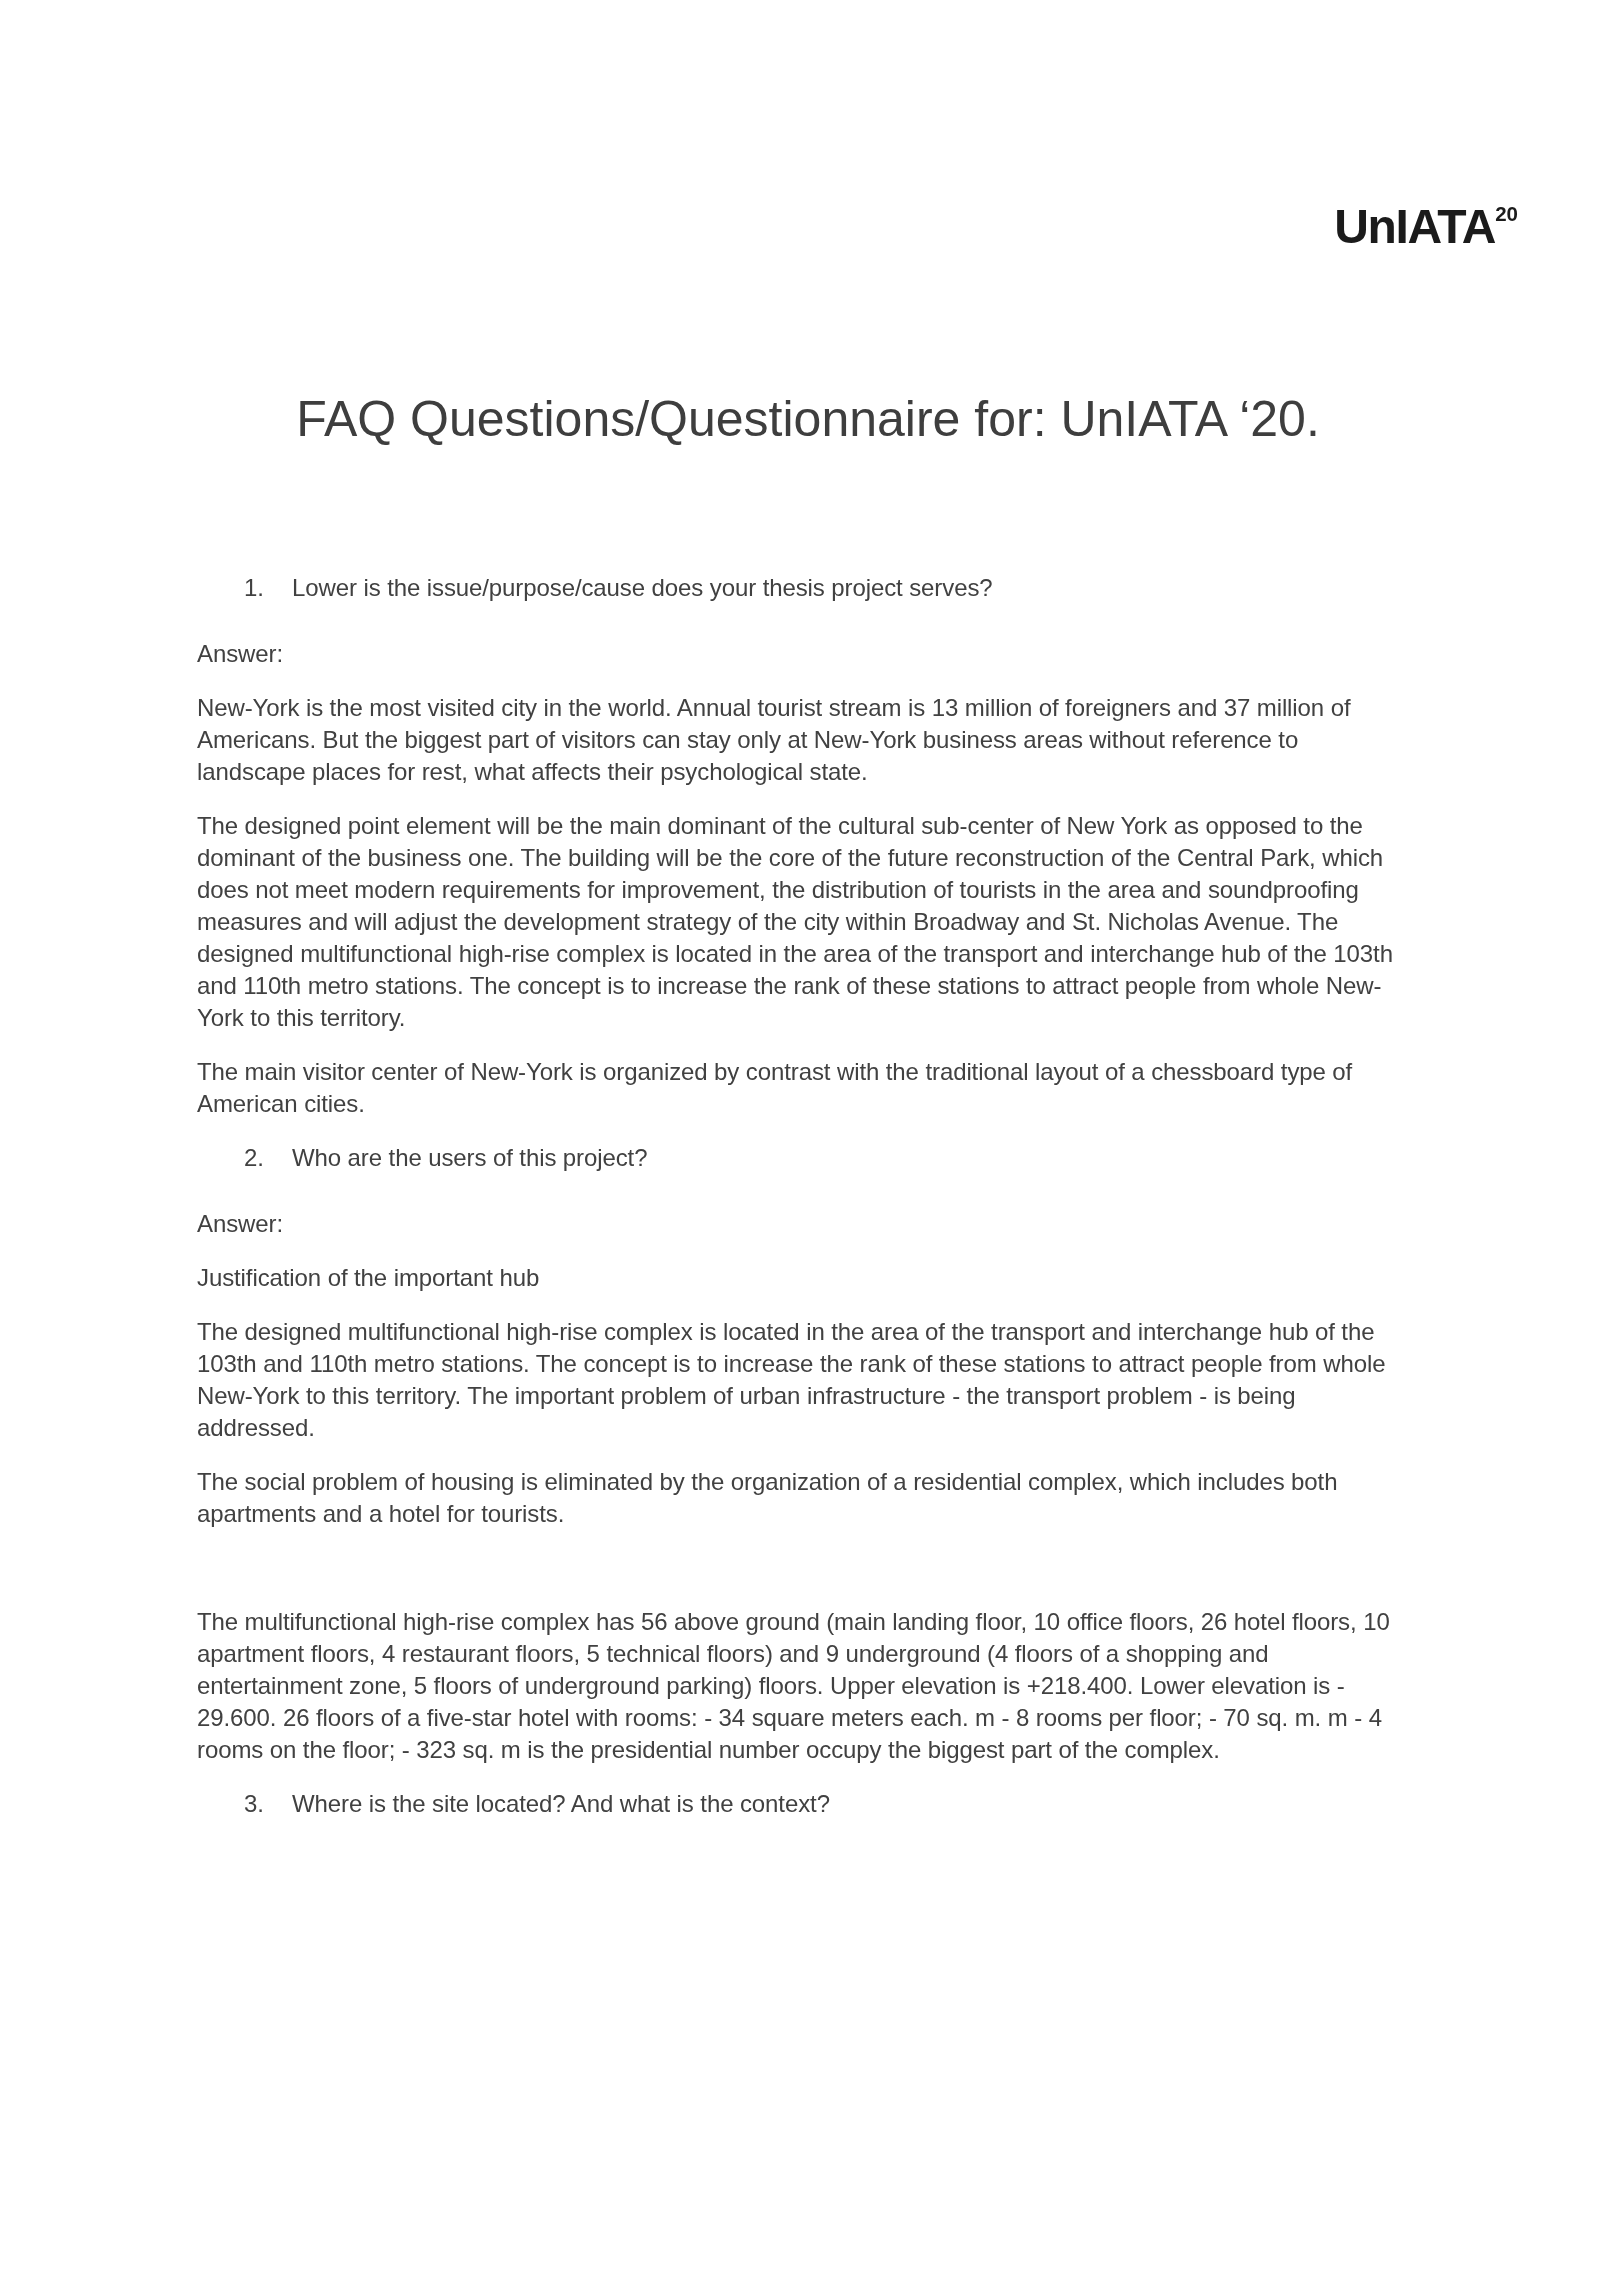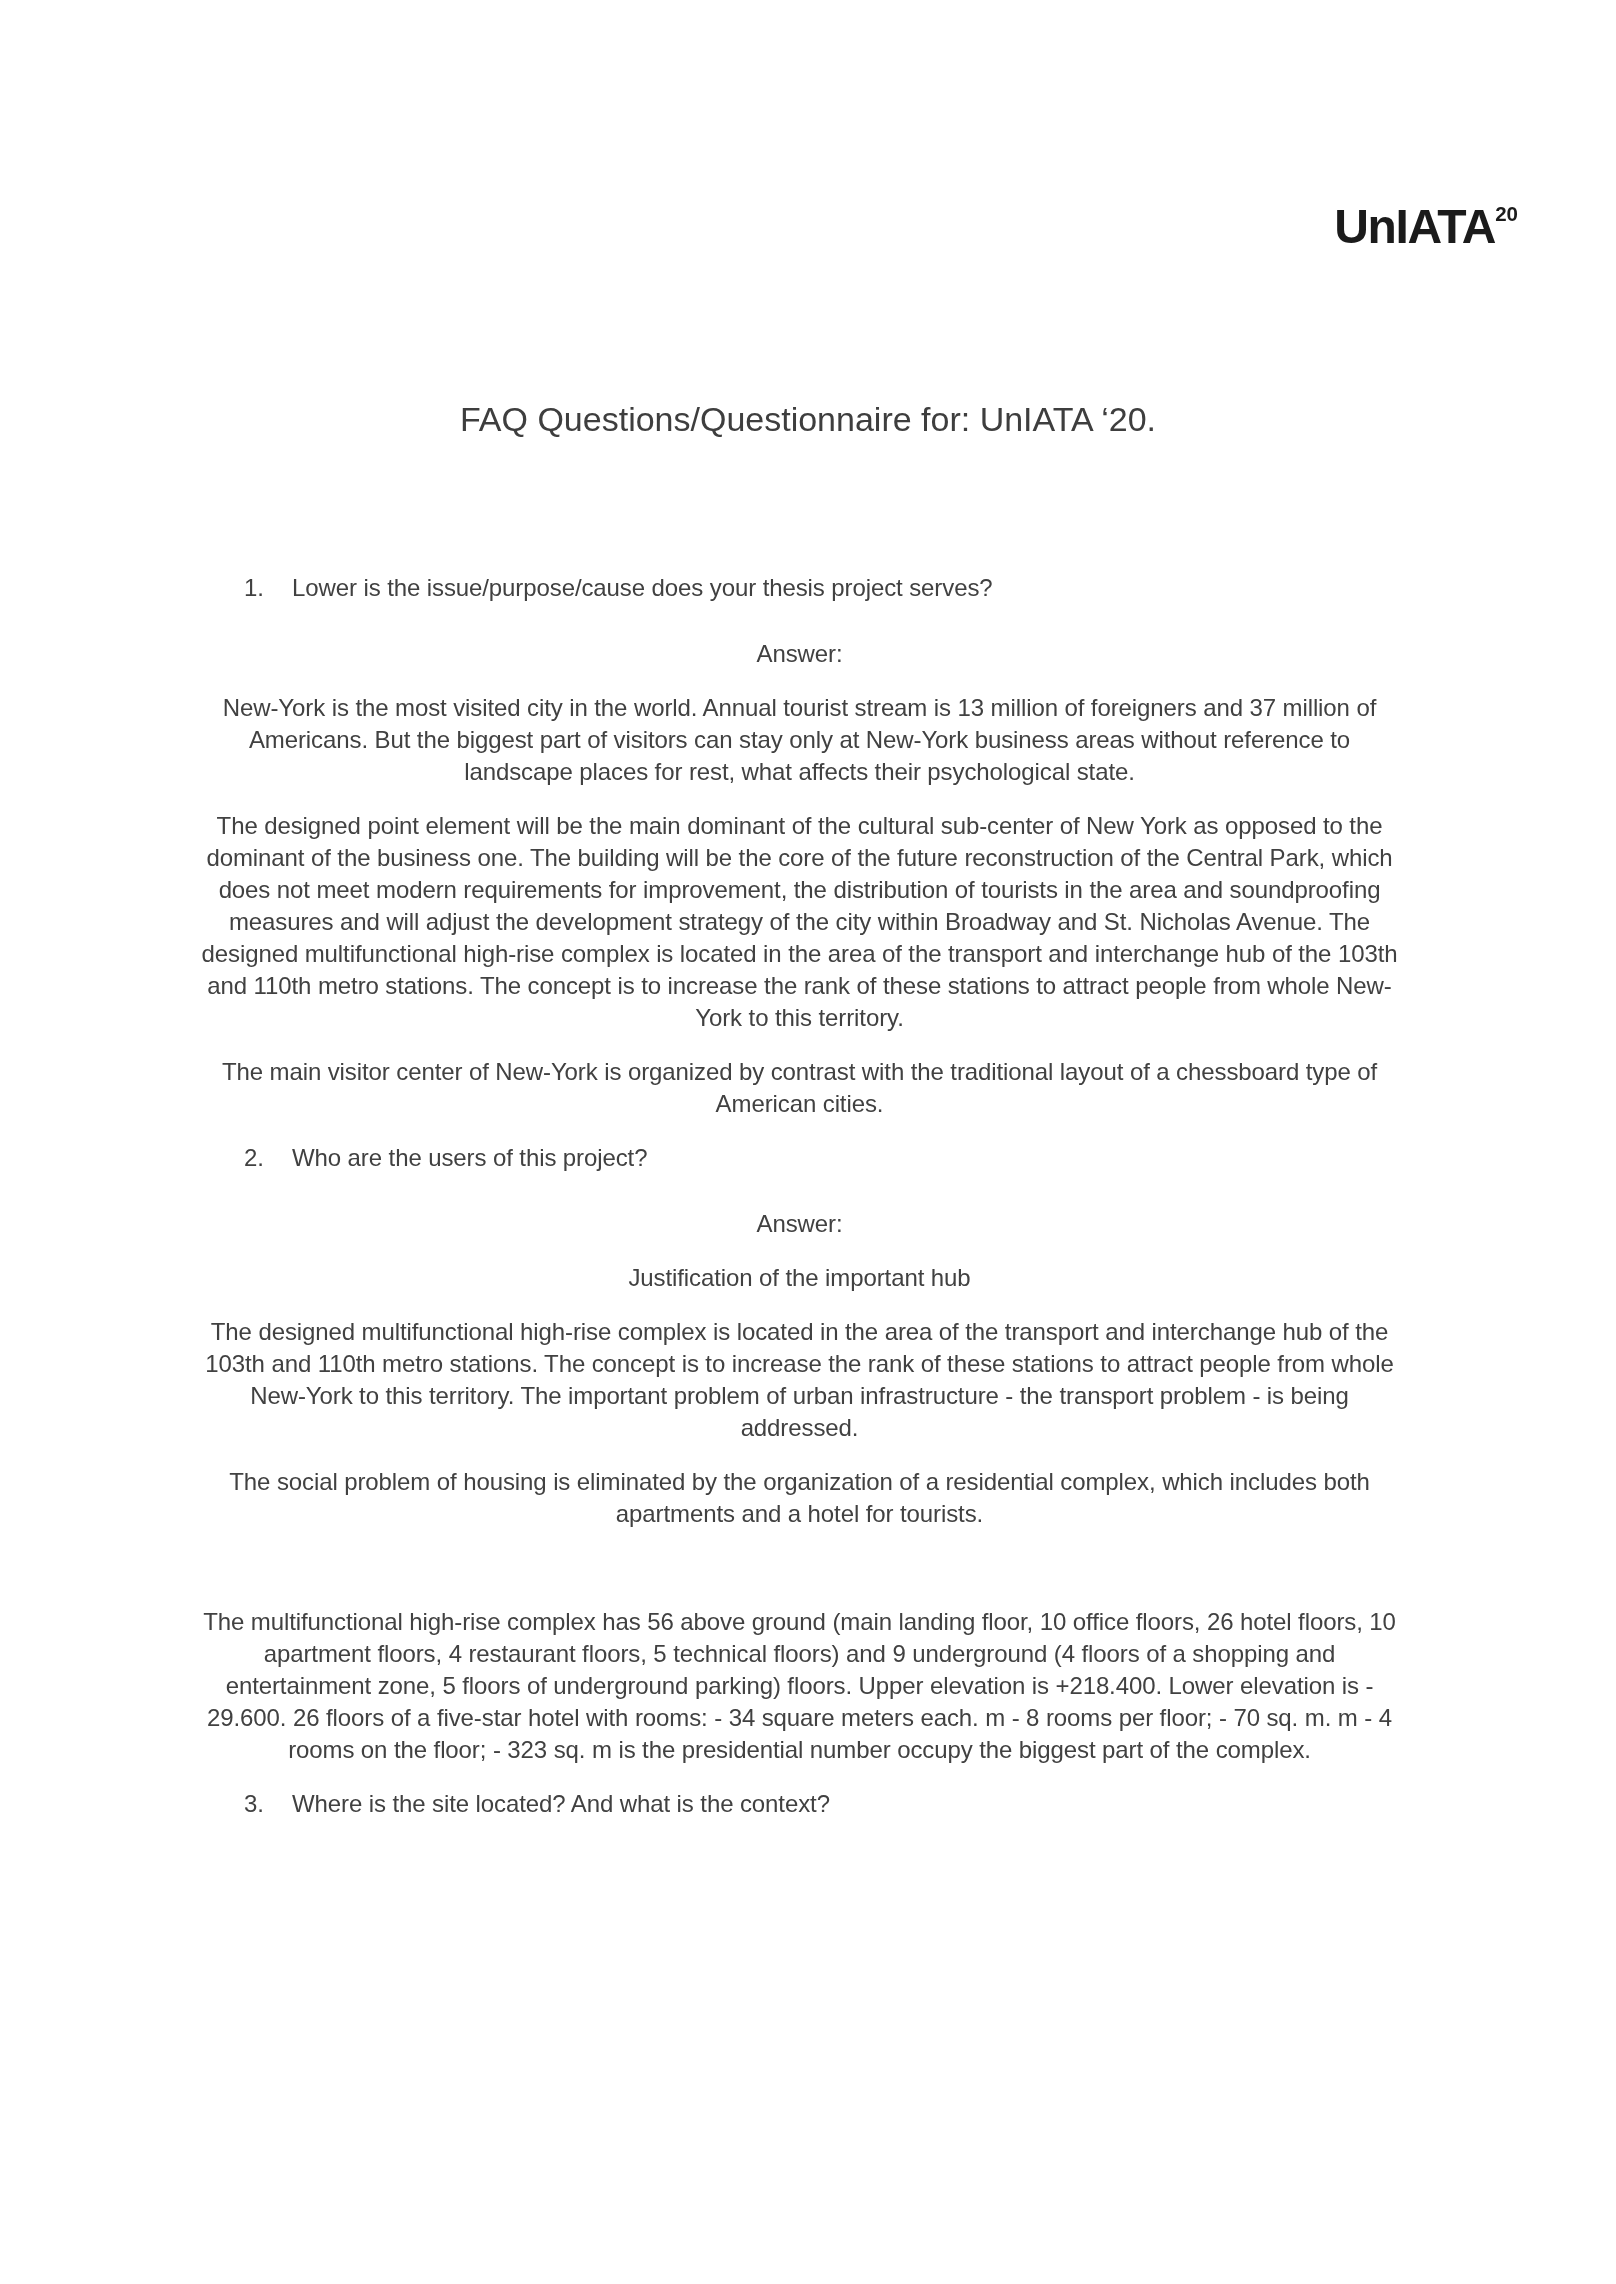--- a/index.html
+++ b/index.html
@@ -33,34 +33,33 @@
     font-weight: bold;
     position: relative;
     top: -22px;
     letter-spacing: 0;
   }
   .title {
     margin: 0;
     padding-top: 396px;
     margin-bottom: 130px;
     text-align: center;
-    font-size: 34px;
+    font-size: 50px;
     line-height: 46px;
     font-weight: 400;
     color: #3e3e3e;
   }
   .content {
     margin: 0 197px;
     font-size: 24px;
     line-height: 32px;
     letter-spacing: -0.1px;
   }
   .para {
     margin: 0 17px 22px 0;
-    text-align: center;
   }
   .q-item {
     display: flex;
     margin: 6.8px 0 34px 0;
   }
   .q-num {
     flex: 0 0 48px;
     padding-left: 47px;
   }
   .q-text {

